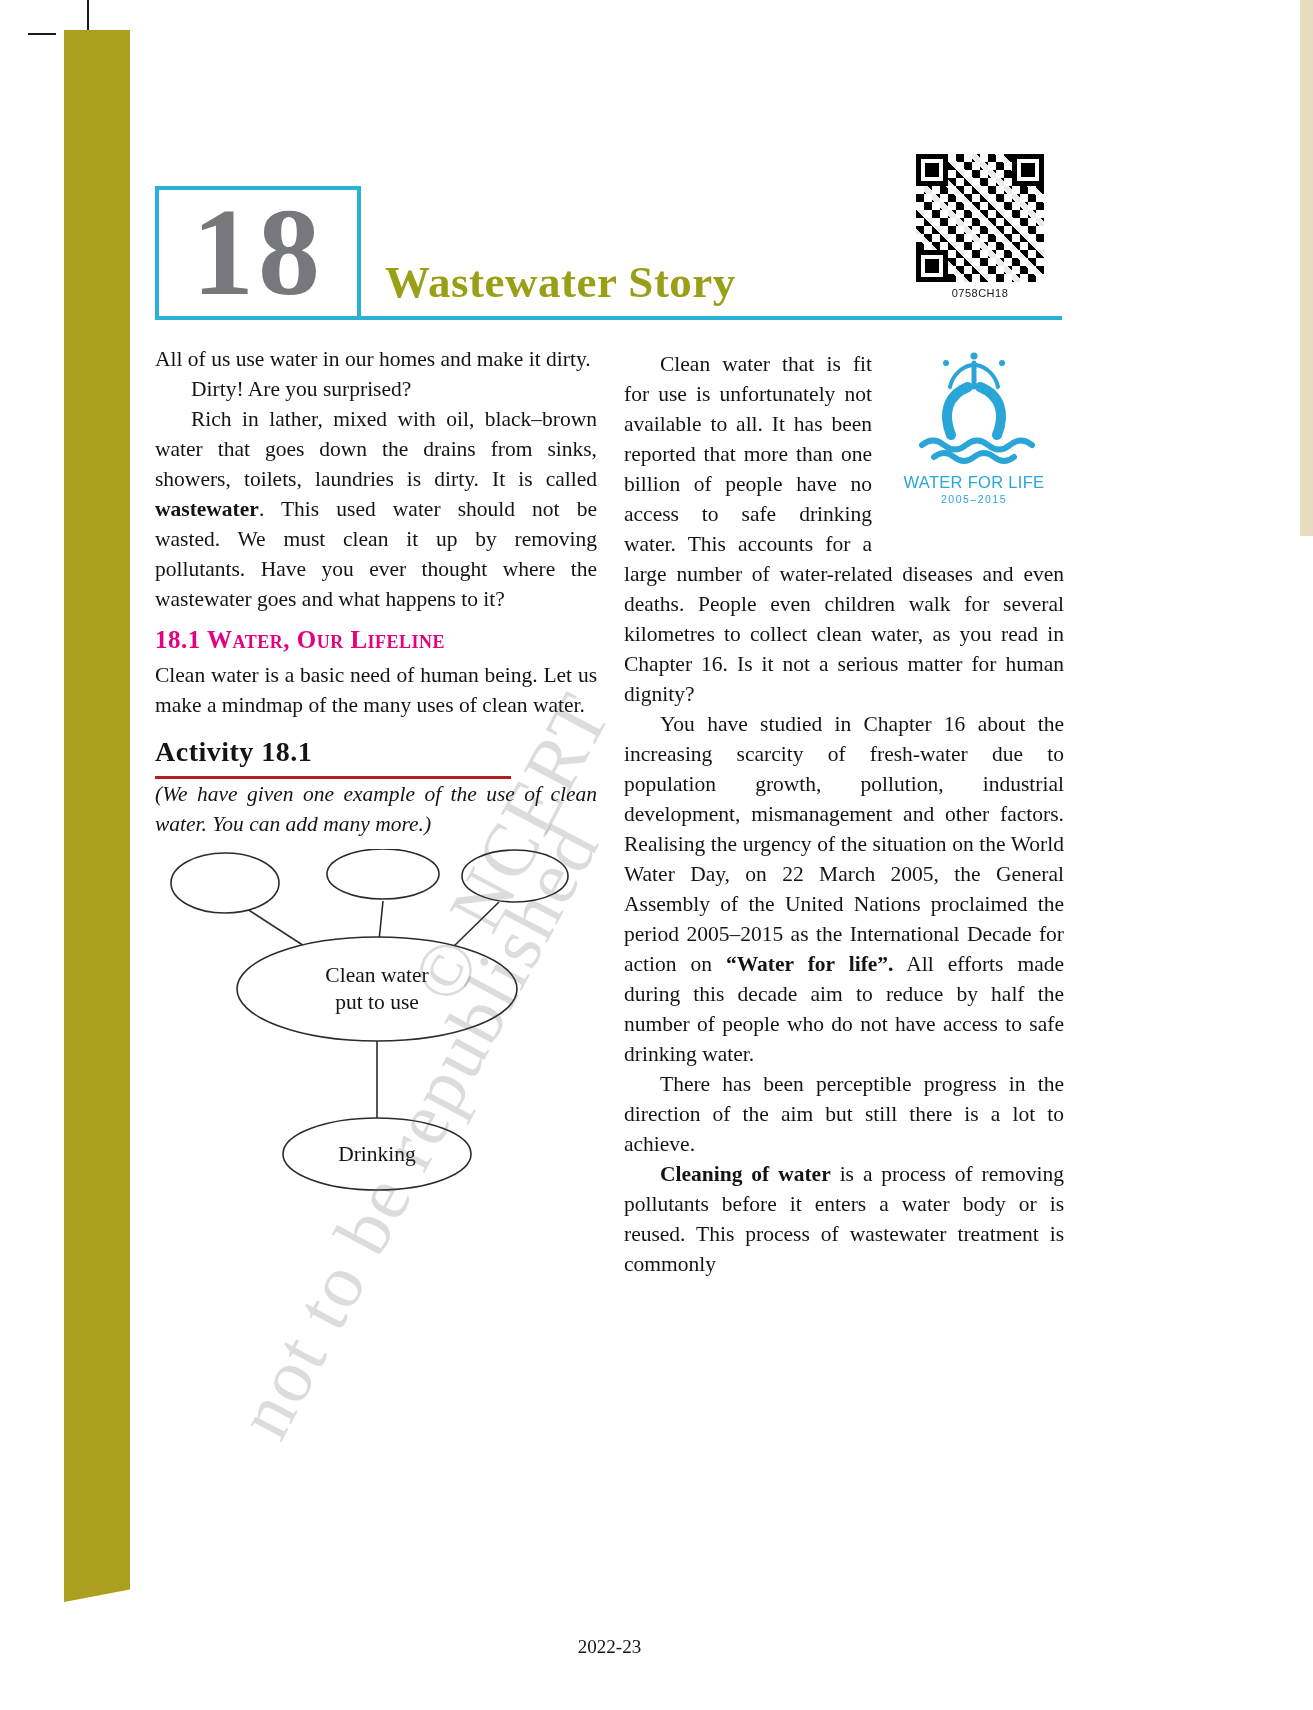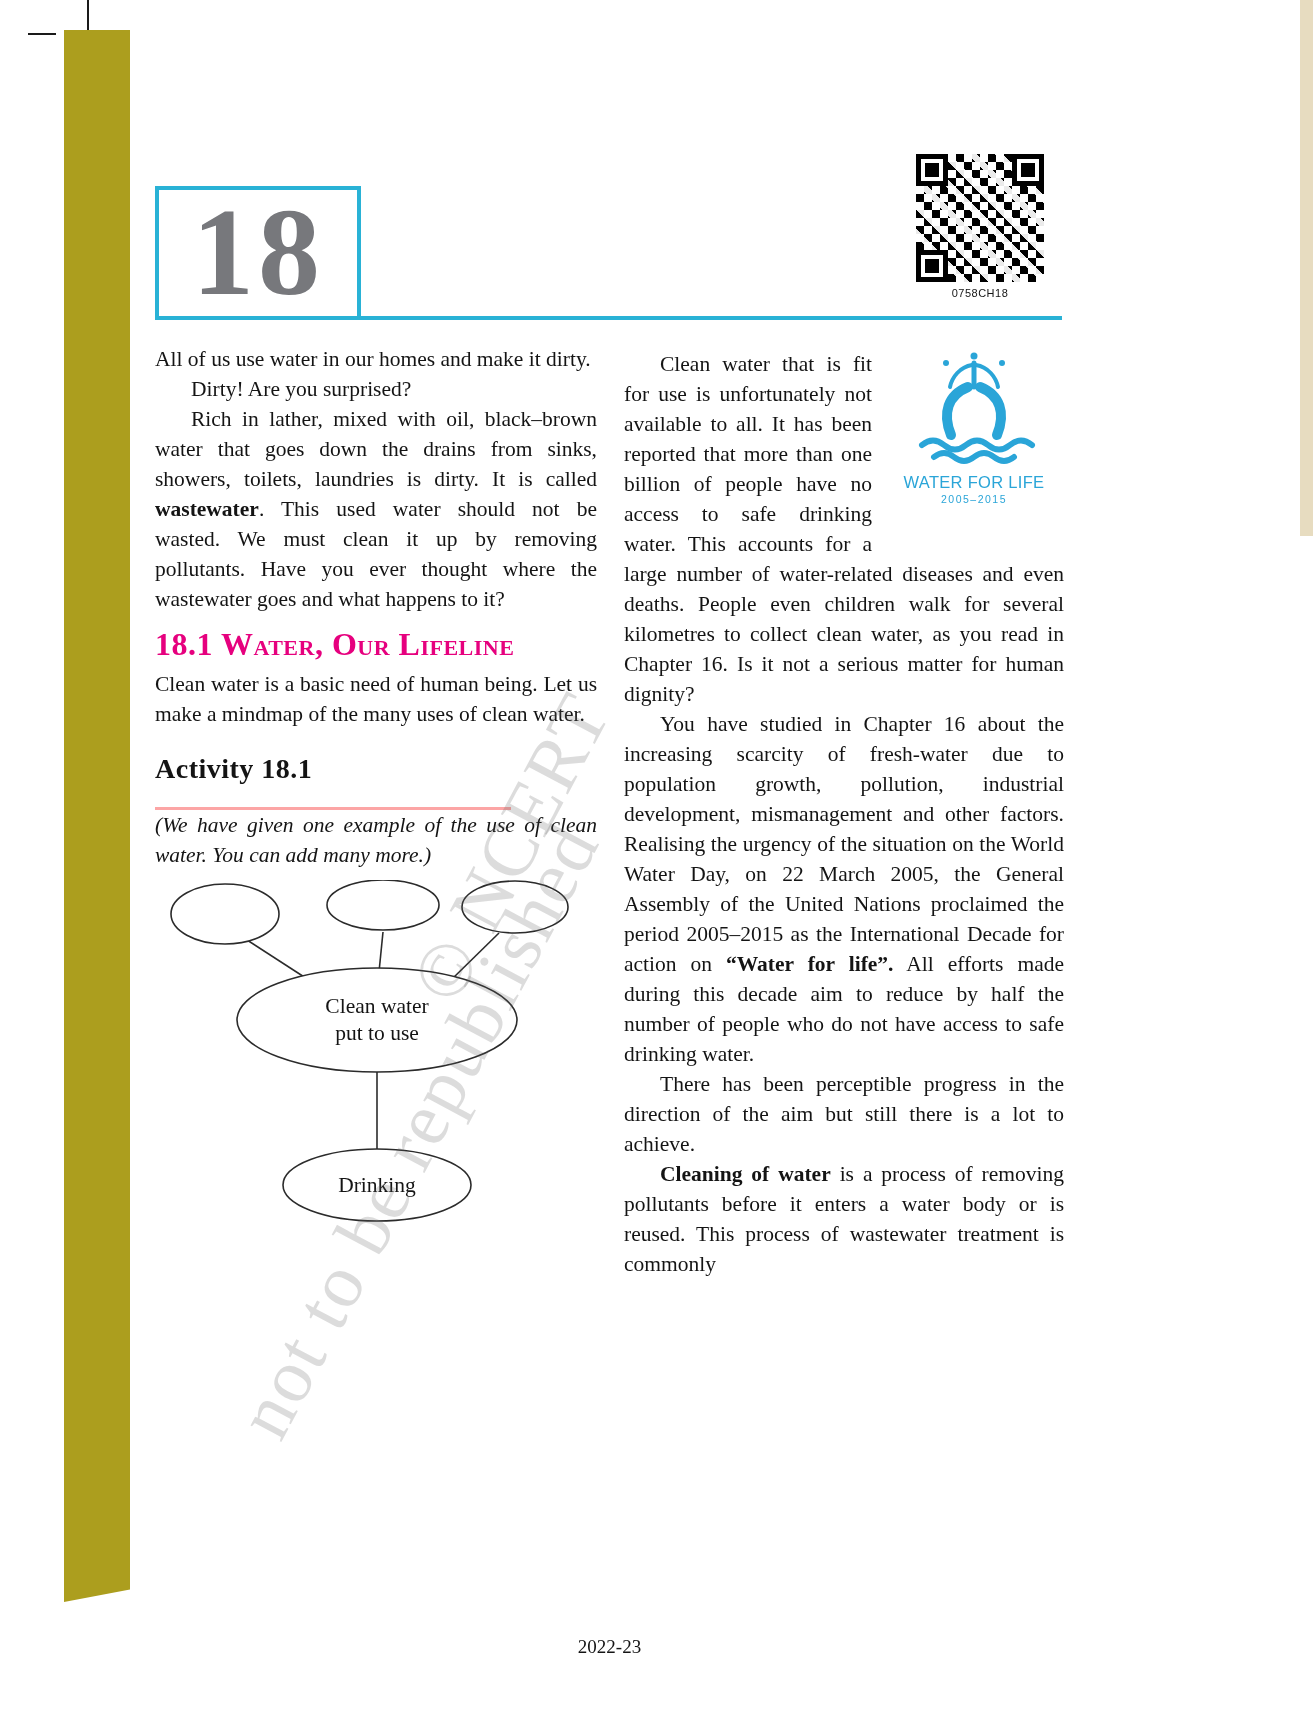--- a/index.html
+++ b/index.html
@@ -34,23 +34,23 @@
   .finder.tl{left:0;top:0;} .finder.tr{right:0;top:0;} .finder.bl{left:0;bottom:0;}
   .qr-label{position:absolute;left:916px;top:287px;width:128px;text-align:center;
             font-family:"Liberation Sans",sans-serif;font-size:11px;font-weight:normal;letter-spacing:.5px;}
 
   
   .col-left{position:absolute;left:155px;top:344px;width:442px;}
   .col-right{position:absolute;left:624px;top:349px;width:440px;}
   p{margin:0;font-size:21.5px;line-height:30px;text-align:justify;}
   .ind{text-indent:36px;}
 
-  .sec-head{margin-top:12px;margin-bottom:6px;font-size:32px;font-weight:bold;color:#e6007e;
+  .sec-head{margin-top:12px;margin-bottom:6px;font-size:25px;font-weight:bold;color:#e6007e;
             font-variant:small-caps;letter-spacing:.5px;}
-  .activity{margin-top:24px;padding-bottom:22px;border-bottom:3px solid #fca5a5;width:356px;
+  .activity{margin-top:16px;padding-bottom:8px;border-bottom:3px solid #b91c1c;width:356px;
             font-size:28px;font-weight:bold;letter-spacing:.5px;}
   .activity-note{font-style:italic;}
 
   
   .diagram{position:relative;margin-top:10px;width:440px;height:372px;}
   .diagram svg{position:absolute;inset:0;}
   .lbl{position:absolute;transform:translate(-50%,-50%);text-align:center;font-size:21.5px;line-height:27px;}
   .lbl-center{left:222px;top:140px;width:220px;}
   .lbl-drink{left:222px;top:305px;width:180px;}
 
@@ -74,20 +74,21 @@
 
   <div class="crop-v"></div>
   <div class="crop-h"></div>
   <div class="sidebar"></div>
   <div class="edge-strip"></div>
 
   <div class="chapter-box">
     <span class="chapter-num">18</span>
   </div>
   <div class="header-rule"></div>
+  <div class="chapter-title">Wastewater Story</div>
 
   <div class="qr">
     <div class="finder tl"></div>
     <div class="finder tr"></div>
     <div class="finder bl"></div>
   </div>
   <div class="qr-label">0758CH18</div>
 
   <div class="col-left">
     <p>All of us use water in our homes and make it dirty.</p>

